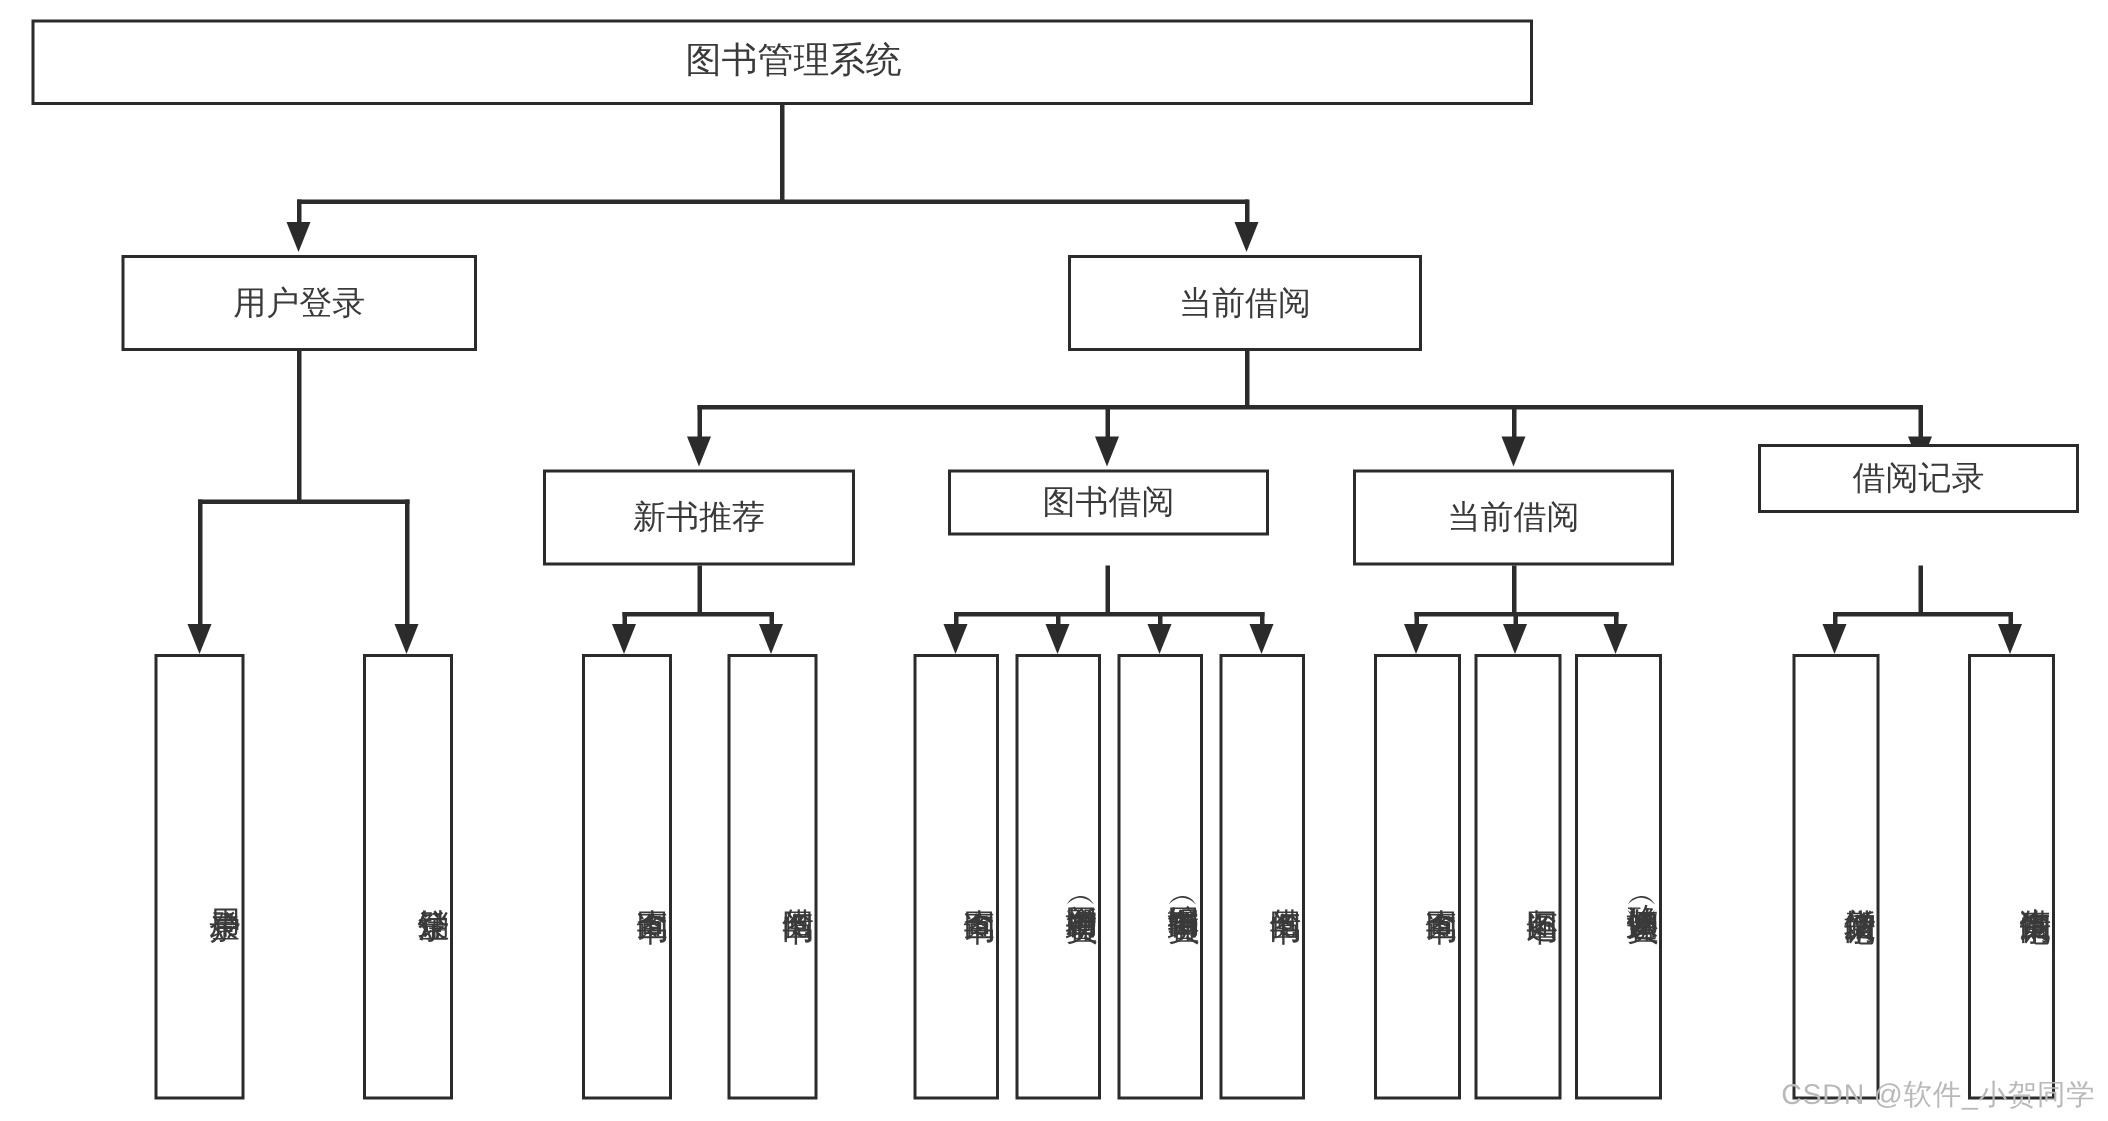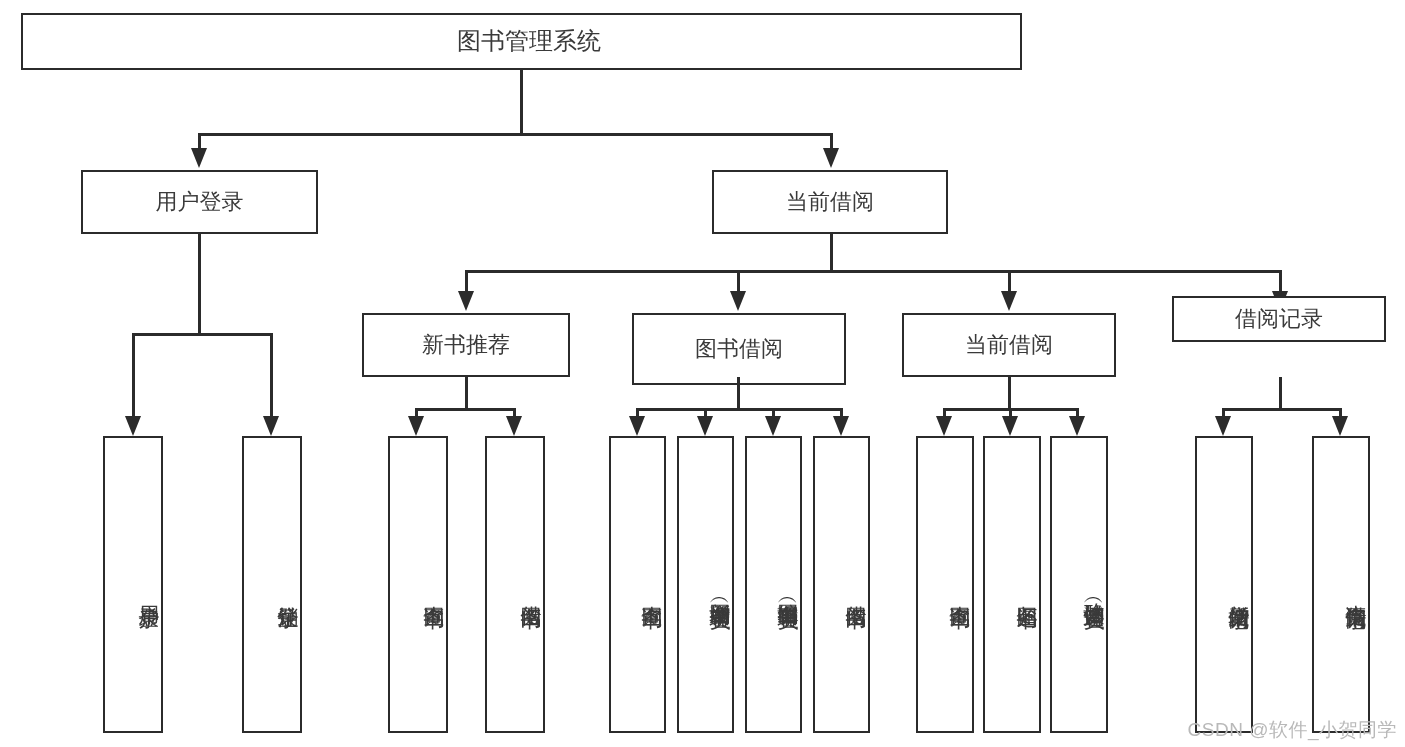--- a/index.html
+++ b/index.html
@@ -136,21 +136,21 @@
 
   <div class="vline" style="left:1008px; top:270px; height:22px;"></div>
   <div class="arrow" style="left:1001px; top:291px;"></div>
 
   <div class="vline" style="left:1279px; top:270px; height:22px;"></div>
   <div class="arrow" style="left:1272px; top:291px;"></div>
 
   <div class="node lvl1" style="left:362px; top:313px; width:208px; height:64px;text-align:right;">
     <span class="label">新书推荐</span>
   </div>
-  <div class="node lvl1" style="left:632px; top:313px; width:214px; height:72px;">
+  <div class="node lvl1" style="left:632px; top:313px; width:214px; height:44px;">
     <span class="label">图书借阅</span>
   </div>
   <div class="node lvl1" style="left:902px; top:313px; width:214px; height:64px;text-align:center;">
     <span class="label">当前借阅</span>
   </div>
   <div class="node lvl1" style="left:1172px; top:296px; width:214px; height:46px;">
     <span class="label">借阅记录</span>
   </div>
 
   <div class="vline" style="left:465px; top:377px; height:33px;"></div>

